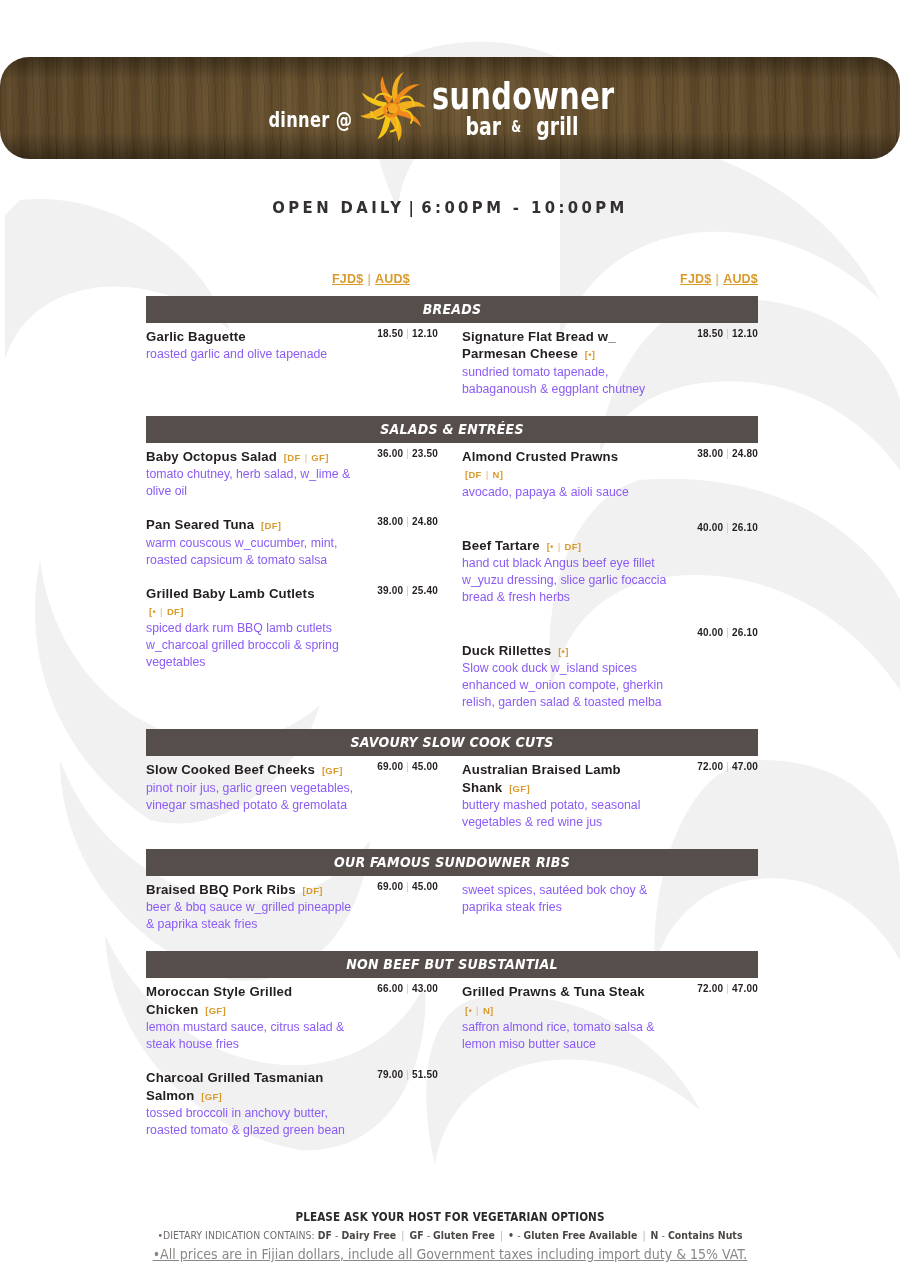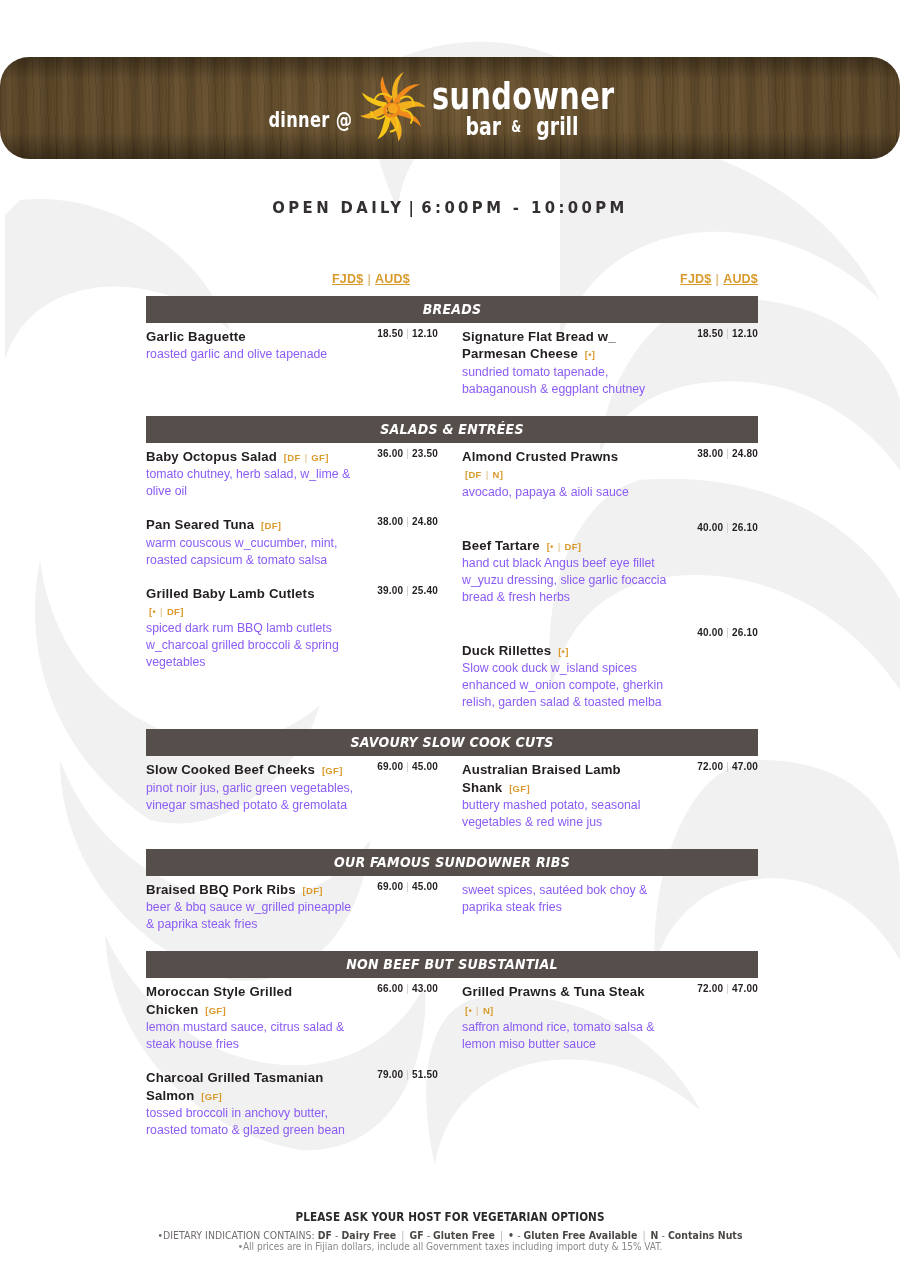--- a/index.html
+++ b/index.html
@@ -211,23 +211,25 @@
   .foot-legend {
     margin-top:5px;
     font-size:10.4px;
     color:#6f6c6a;
     letter-spacing:.05px;
     font-family:"DejaVu Sans Condensed","Liberation Sans",sans-serif;
   }
   .foot-legend b { color:#4a4745; font-weight:700; }
   .foot-legend .lsep { color:#b9b6b4; padding:0 5px; }
   .foot-note {
-    font-size:10px;
+    margin-top:5px;
+    font-size:14px;
     color:#8a8785;
     font-family:"DejaVu Sans Condensed","Liberation Sans",sans-serif;
+    text-decoration:underline;
   }
 </style>
 </head>
 <body>
 
 <svg class="watermark" viewBox="0 0 900 1273" preserveAspectRatio="none" aria-hidden="true">
   <g fill="#f1f1f1">
     <path d="M560 140 C700 120 830 200 880 300 C830 250 740 215 660 240 C600 260 575 300 560 340 Z"></path>
     <path d="M700 300 C800 290 880 330 900 400 L900 470 C850 400 770 370 690 385 C640 395 610 425 600 455 C600 400 640 320 700 300 Z"></path>
     <path d="M640 480 C760 470 860 520 900 600 L900 690 C840 600 740 560 650 580 C590 595 560 640 552 690 C540 600 570 500 640 480 Z"></path>

